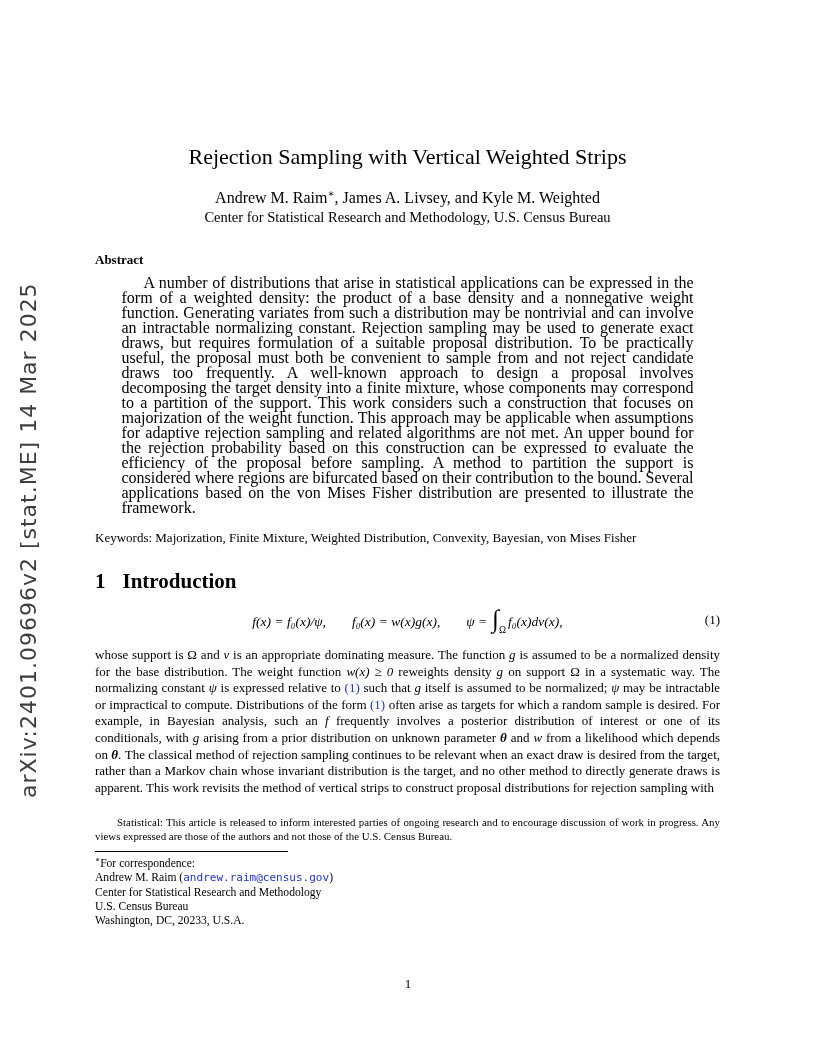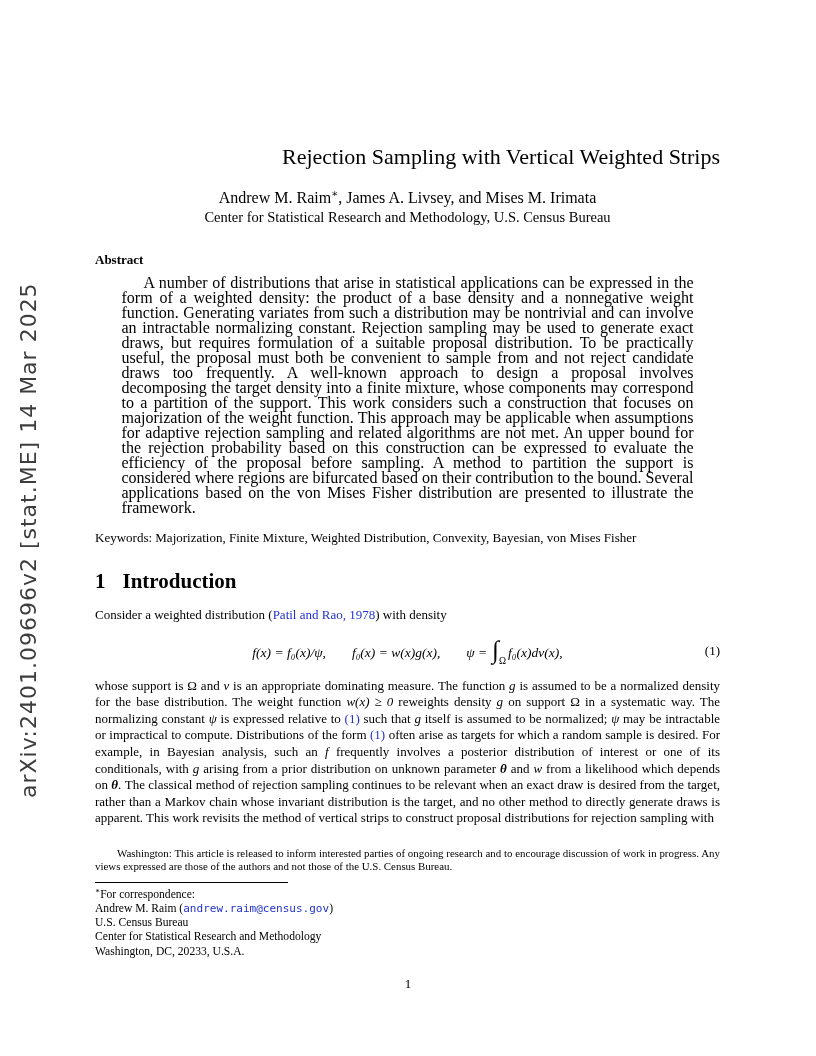--- a/index.html
+++ b/index.html
@@ -7,21 +7,21 @@
     position: relative;
     width: 816px;
     height: 1056px;
     background: #ffffff;
     font-family: "Liberation Serif", "DejaVu Serif", serif;
     color: #000;
     overflow: hidden;
   }
   .content { position: absolute; left: 95px; top: 0; width: 625px; }
 
-  .title { margin: 143px 0 16px 0; font-size: 22px; font-weight: 400; text-align: right; line-height: 27px; }
+  .title { margin: 143px 0 16px 0; font-size: 22px; font-weight: 400; text-align: center; line-height: 27px; }
   .authors { margin-top: 18px; font-size: 16px; text-align: center; line-height: 20px; }
   .affiliation { margin-top: 0; font-size: 14.5px; text-align: center; line-height: 18px; }
 
   .abstract-heading { margin-top: 26px; font-size: 13px; font-weight: 700; line-height: 16px; }
   .abstract-body {
     width: 572px; margin: 7px auto 0; font-size: 16px; line-height: 15px;
     text-align: justify; text-indent: 22px;
   }
 
   .keywords { margin: 14px 0 0 0; font-size: 13px; line-height: 17px; }
@@ -67,51 +67,50 @@
 <body>
 
 <div class="page">
 
   <div class="watermark">arXiv:2401.09696v2  [stat.ME]  14 Mar 2025</div>
 
   <div class="content">
 
     <h1 class="title">Rejection Sampling with Vertical Weighted Strips</h1>
 
-    <div class="authors"><span>Andrew M. Raim</span><span class="seg-sup">∗</span><span>, James A. Livsey, and Mises M. Irimata</span></div>
+    <div class="authors"><span>Andrew M. Raim</span><span class="seg-sup">∗</span><span>, James A. Livsey, and Kyle M. Weighted</span></div>
 
     <div class="affiliation">Center for Statistical Research and Methodology, U.S. Census Bureau</div>
 
     <div class="abstract-heading">Abstract</div>
 
     <p class="abstract-body">A number of distributions that arise in statistical applications can be expressed in the form of a weighted density: the product of a base density and a nonnegative weight function. Generating variates from such a distribution may be nontrivial and can involve an intractable normalizing constant. Rejection sampling may be used to generate exact draws, but requires formulation of a suitable proposal distribution. To be practically useful, the proposal must both be convenient to sample from and not reject candidate draws too frequently. A well-known approach to design a proposal involves decomposing the target density into a finite mixture, whose components may correspond to a partition of the support. This work considers such a construction that focuses on majorization of the weight function. This approach may be applicable when assumptions for adaptive rejection sampling and related algorithms are not met. An upper bound for the rejection probability based on this construction can be expressed to evaluate the efficiency of the proposal before sampling. A method to partition the support is considered where regions are bifurcated based on their contribution to the bound. Several applications based on the von Mises Fisher distribution are presented to illustrate the framework.</p>
 
     <p class="keywords"><span class="seg-b">Keywords:</span><span> Majorization, Finite Mixture, Weighted Distribution, Convexity, Bayesian, von Mises Fisher</span></p>
 
     <h2 class="section-heading">
       <span class="sec-num">1</span><span>Introduction</span>
     </h2>
 
-    <p class="body-par par1"><span>Consider a weighted distribution (</span><span class="seg-link">Patil and Rao, 1978</span><span>) with density</span></p>
 
     <div class="equation">
       <span class="eq-it">f(x) = f₀(x)/ψ,</span><span class="eq-gap"></span><span class="eq-it">f₀(x) = w(x)g(x),</span><span class="eq-gap"></span><span class="eq-it">ψ =</span><span class="eq-sp"></span><span class="eq-int">∫</span><span class="eq-int-sub">Ω</span><span class="eq-it">f₀(x)dν(x),</span>
       <span class="eq-number">(1)</span>
     </div>
 
     <p class="body-par par2"><span>whose support is Ω and </span><span class="seg-i">ν</span><span> is an appropriate dominating measure. The function </span><span class="seg-i">g</span><span> is assumed to be a normalized density for the base distribution. The weight function </span><span class="seg-i">w(x) ≥ 0</span><span> reweights density </span><span class="seg-i">g</span><span> on support Ω in a systematic way. The normalizing constant </span><span class="seg-i">ψ</span><span> is expressed relative to </span><span class="seg-link">(1)</span><span> such that </span><span class="seg-i">g</span><span> itself is assumed to be normalized; </span><span class="seg-i">ψ</span><span> may be intractable or impractical to compute. Distributions of the form </span><span class="seg-link">(1)</span><span> often arise as targets for which a random sample is desired. For example, in Bayesian analysis, such an </span><span class="seg-i">f</span><span> frequently involves a posterior distribution of interest or one of its conditionals, with </span><span class="seg-i">g</span><span> arising from a prior distribution on unknown parameter </span><span class="seg-bi">θ</span><span> and </span><span class="seg-i">w</span><span> from a likelihood which depends on </span><span class="seg-bi">θ</span><span>. The classical method of rejection sampling continues to be relevant when an exact draw is desired from the target, rather than a Markov chain whose invariant distribution is the target, and no other method to directly generate draws is apparent. This work revisits the method of vertical strips to construct proposal distributions for rejection sampling with</span></p>
 
     <div class="footnote-block">
-      <p class="disclaimer"><span class="seg-b">Washington:</span><span> This article is released to inform interested parties of ongoing research and to encourage discussion of work in progress. Any views expressed are those of the authors and not those of the U.S. Census Bureau.</span></p>
+      <p class="disclaimer"><span class="seg-b">Statistical:</span><span> This article is released to inform interested parties of ongoing research and to encourage discussion of work in progress. Any views expressed are those of the authors and not those of the U.S. Census Bureau.</span></p>
       <div class="fn-rule"></div>
       <div class="correspondence">
         <p><span class="seg-sup">∗</span><span>For correspondence:</span></p>
         <p><span>Andrew M. Raim (</span><span class="seg-url">andrew.raim@census.gov</span><span>)</span></p>
+        <p><span>Center for Statistical Research and Methodology</span></p>
         <p><span>U.S. Census Bureau</span></p>
-        <p><span>Center for Statistical Research and Methodology</span></p>
         <p><span>Washington, DC, 20233, U.S.A.</span></p>
       </div>
     </div>
 
   </div>
 
   <div class="page-number">1</div>
 
 </div>
 

